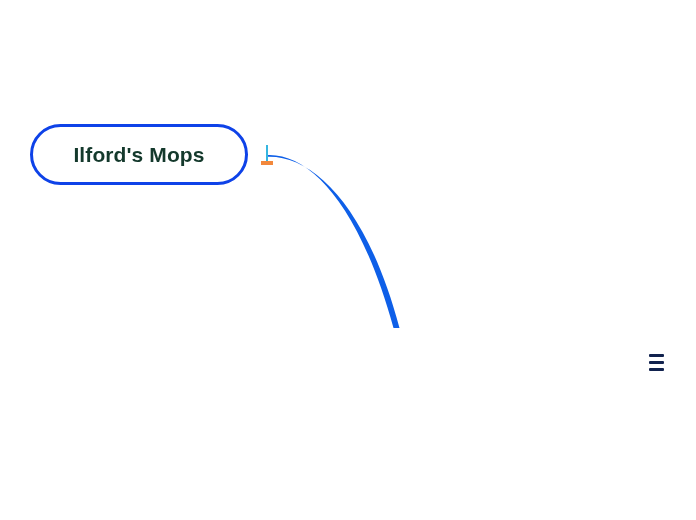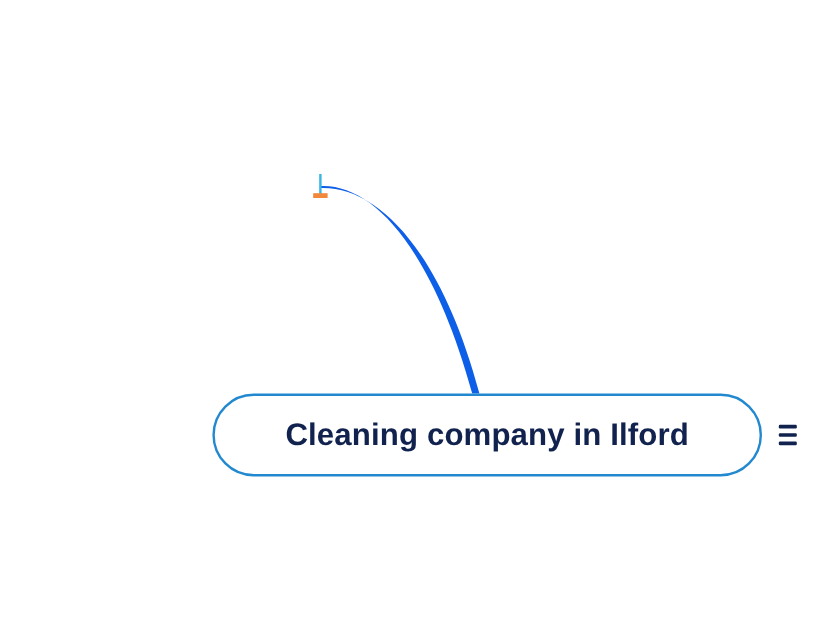--- a/index.html
+++ b/index.html
@@ -127,29 +127,29 @@
 <div id="canvas">
 
   <svg id="connectors" viewBox="0 0 696 520" width="696" height="520" aria-hidden="true">
     <path d="M 266.5 155.2
              C 310 152.5, 360 206, 393.5 328
              L 399.5 328
              C 367 206, 313 154.6, 266.5 156.8
              Z" fill="#0e5fe8" stroke="none"></path>
   </svg>
 
+  <div class="node" id="node-child">
+    <span class="node-label">Ilford's Mops</span>
+  </div>
 
   <div id="branch-handle">
     <div id="handle-stem"></div>
     <div id="handle-base"></div>
   </div>
 
-  <div class="node" id="node-root">
-    <span class="node-label">Cleaning company in Ilford</span>
-  </div>
 
   <div id="node-menu">
     <span class="bar"></span>
     <span class="bar"></span>
     <span class="bar"></span>
   </div>
 
 </div>
 
 </body></html>

